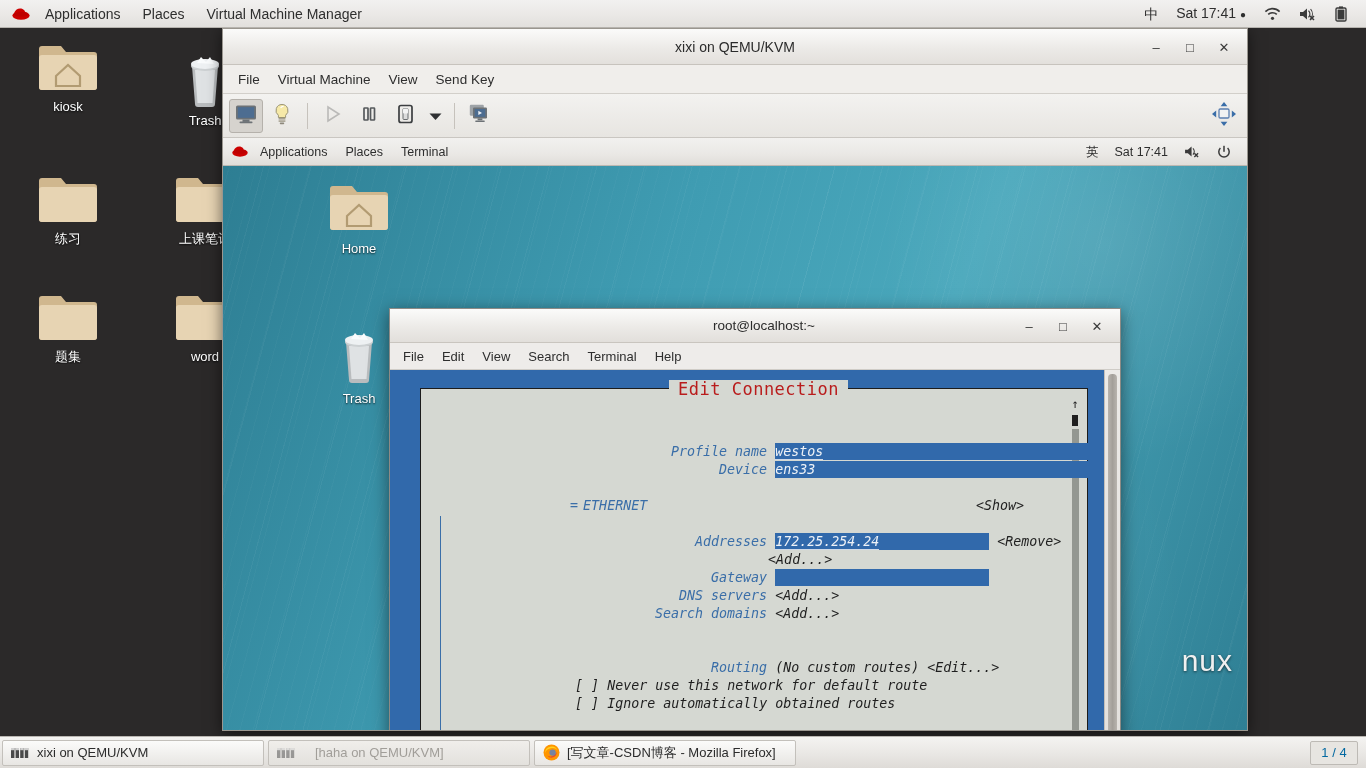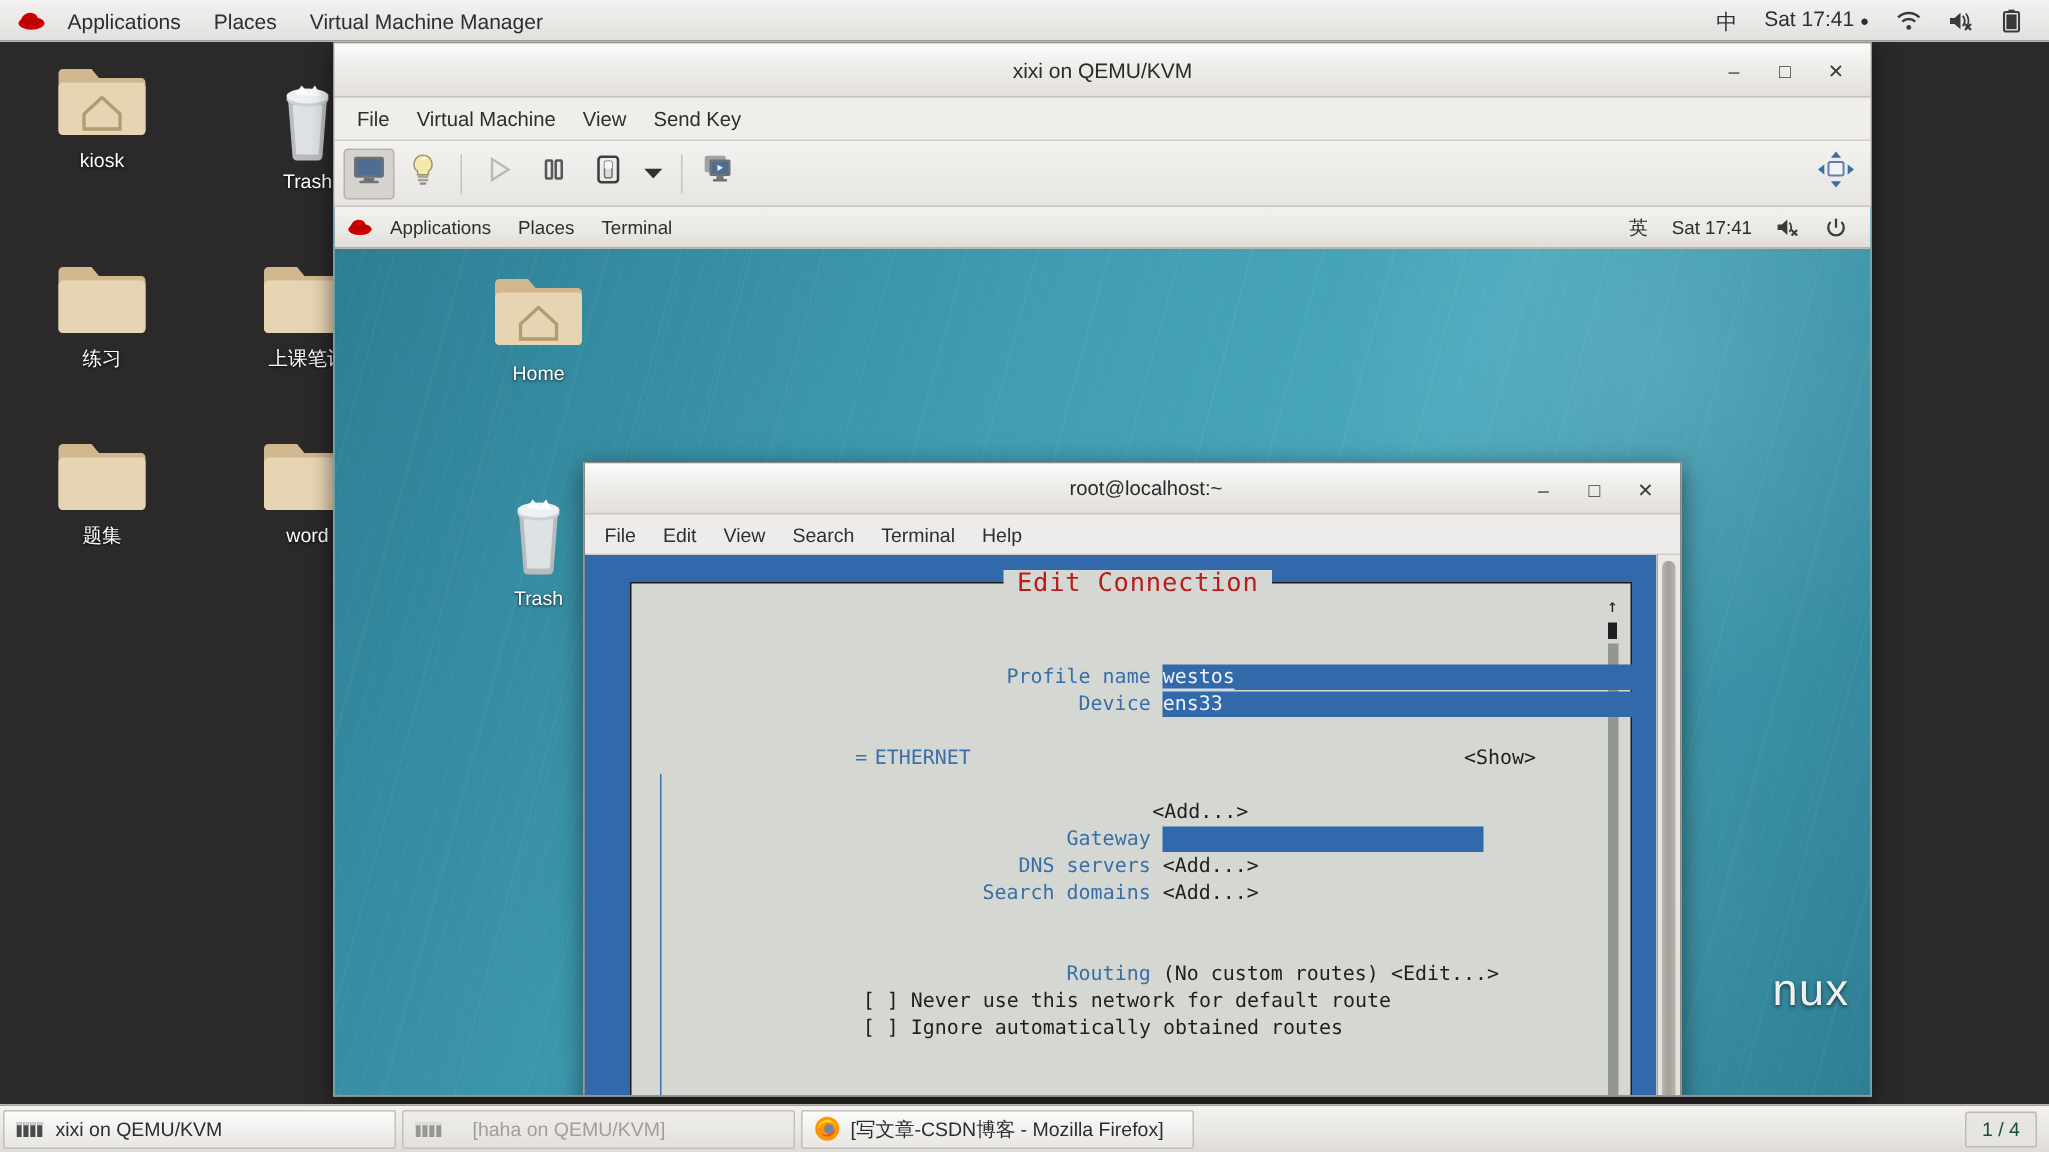--- a/index.html
+++ b/index.html
@@ -56,21 +56,21 @@
     color: #2c2c2c; white-space: nowrap; overflow: hidden;
   }
   .task-btn.t1 { width: 262px; }
   .task-btn.t2 { width: 262px; color: #a19e99; background: linear-gradient(to bottom,#f0eeeb,#e3e1dd); gap: 19px; }
   .task-btn.t3 { width: 262px; }
   .task-btn .ticon { flex: 0 0 auto; display: flex; align-items: center; }
   .ws-indicator {
     margin-left: auto; margin-right: 8px; width: 48px; height: 24px;
     border: 1px solid #bdbab5; background: #e7e5e1; border-radius: 2px;
     display: flex; align-items: center; justify-content: center;
-    font-size: 13px; color: #14532d;
+    font-size: 13px; color: #0369a1;
   }
 
   
   .vmwin {
     position: absolute; left: 222px; top: 28px; width: 1026px; height: 703px;
     background: #dfdcd8; border: 1px solid #9a968f;
     box-shadow: 0 3px 14px rgba(0,0,0,.55);
     z-index: 10; display: flex; flex-direction: column;
   }
   .vm-titlebar {
@@ -177,21 +177,21 @@
     background: #d5d8d2; border: 1px solid #1c1c1c;
     font-family: "DejaVu Sans Mono", "Liberation Mono", monospace;
     font-size: 13.3px; color: #1f1f1f; line-height: 18px;
   }
   .nm-dialog-title {
     position: absolute; left: 248px; top: -9px; height: 18px; line-height: 18px;
     background: #d5d8d2; padding: 0 9px; color: #b91c1c;
     font-family: "DejaVu Sans Mono", "Liberation Mono", monospace; font-size: 17px;
     letter-spacing: .5px;
   }
-  .nm-rows { position: absolute; left: 0; top: 20px; width: 100%; }
+  .nm-rows { position: absolute; left: 0; top: 20px; width: 100%; font-style: italic; }
   .nm-row { position: relative; height: 18px; line-height: 18px; white-space: pre; }
   .lbl { color: #3a6ea8; }
   .ent {
     display: inline-block; background: #3169ab; color: #eef2f7;
     vertical-align: top; height: 17px; line-height: 17px; padding: 0;
   }
   .ent .cursorline { border-bottom: 1px solid #cfd9e7; }
   .nm-sb {
     position: absolute; right: 6px; top: 6px; bottom: 6px; width: 12px;
     display: flex; flex-direction: column; align-items: center;
@@ -568,20 +568,23 @@
 
                 <div class="nm-row" style="height:18px"></div>
 
                 <div class="nm-row">
                   <span class="lbl" style="display:inline-block;width:18px;text-align:center">=</span><span class="lbl">ETHERNET</span><span style="position:absolute;left:555px">&lt;Show&gt;</span>
                 </div>
 
                 <div class="nm-row" style="height:18px"></div>
 
 
+                <div class="nm-row">
+                  <span class="lbl" style="display:inline-block;width:202px;text-align:right">Addresses</span><span> </span><span class="ent" style="width:214px"><span class="cursorline">172.25.254.24</span></span><span> </span><span>&lt;Remove&gt;</span>
+                </div>
 
                 <div class="nm-row">
                   <span style="display:inline-block;width:203px"></span><span>&lt;Add...&gt;</span>
                 </div>
 
                 <div class="nm-row">
                   <span class="lbl" style="display:inline-block;width:202px;text-align:right">Gateway</span><span> </span><span class="ent" style="width:214px"><span></span></span>
                 </div>
 
                 <div class="nm-row">

